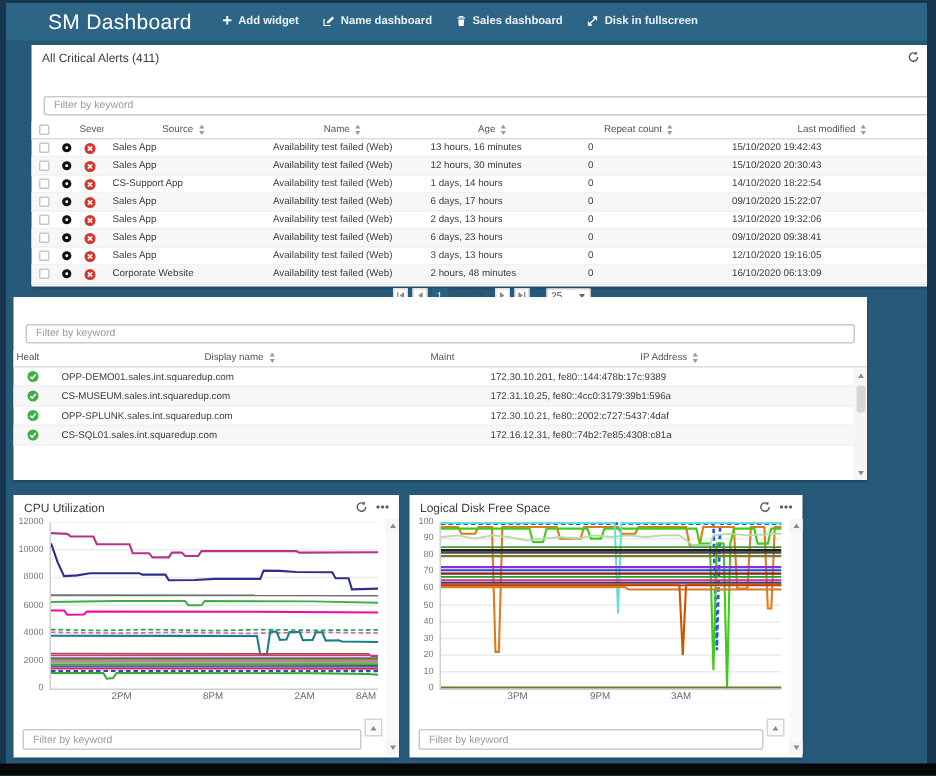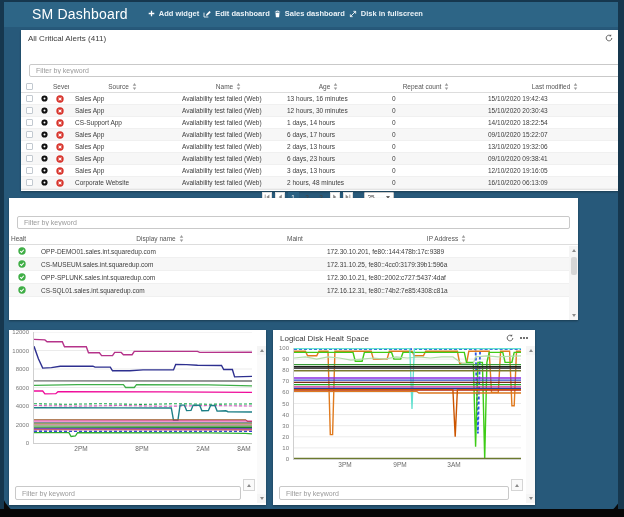--- a/index.html
+++ b/index.html
@@ -1,29 +1,29 @@
 <!DOCTYPE html>
 <html><head>
 <meta charset="utf-8">
 <style>
   * { margin:0; padding:0; box-sizing:border-box; }
   html,body { width:624px; height:517px; overflow:hidden; }
   body { font-family:"Liberation Sans", sans-serif; background:#0a0a0a; }
-  .screen { position:relative; width:624px; height:517px; background:#27597a;border-radius:32px; }
+  .screen { position:relative; width:624px; height:517px; background:#27597a; }
 
   
   .frame-top{position:absolute;left:0;top:0;width:624px;height:2px;background:#16374e;z-index:9;}
   .frame-left{position:absolute;left:0;top:0;width:4px;height:510px;background:#16374e;z-index:9;}
   .frame-right{position:absolute;right:0;top:0;width:6px;height:510px;background:#16374e;z-index:9;}
   .frame-bottom{position:absolute;left:0;top:509px;width:624px;height:8px;background:#070707;z-index:10;}
 
   
   .topbar{position:absolute;left:0;top:0;width:624px;height:27px;background:#2d6586;display:flex;align-items:center;padding-left:32px;}
   .topbar-title{color:#fff;font-size:14px;font-weight:500;letter-spacing:.2px;margin-right:20px;}
-  .topbar-actions{display:flex;gap:4px;}
+  .topbar-actions{display:flex;gap:16px;}
   .tb-btn{display:flex;align-items:center;gap:4px;color:#eaf2f7;font-size:7.5px;font-weight:700;cursor:pointer;}
   .tb-btn svg{display:block;}
 
   
   .card{position:absolute;background:#fff;box-shadow:0 1px 2px rgba(0,0,0,.35);}
   .card-alerts{left:21px;top:30px;width:613px;height:161px;}
   .card-health{left:9px;top:198px;width:569px;height:122px;}
   .card-cpu{left:9px;top:330px;width:257px;height:175px;}
   .card-disk{left:273px;top:330px;width:262px;height:175px;}
 
@@ -104,21 +104,21 @@
           </span>
         <span>Add widget</span>
       </div>
       <div class="tb-btn">
         <span>
             <svg width="8" height="8" viewBox="0 0 12 12">
               <path d="M1.5 4v6.5H8" fill="none" stroke="#fff" stroke-width="1.2"></path>
               <path d="M4.5 8.5l.4-2.2L9.8 1.4l1.8 1.8-4.9 4.9z" fill="#fff"></path>
             </svg>
           </span>
-        <span>Edit dashboard</span>
+        <span>Name dashboard</span>
       </div>
       <div class="tb-btn">
         <span>
             <svg width="7" height="8" viewBox="0 0 10 12">
               <path d="M1 3h8M3.5 3V1.5h3V3" fill="none" stroke="#fff" stroke-width="1.1"></path>
               <path d="M2 4.5h6l-.6 6.5H2.6z" fill="#fff"></path>
             </svg>
           </span>
         <span>Sales dashboard</span>
       </div>
@@ -489,20 +489,36 @@
           <span class="tri-up"></span>
         </div>
       <div class="sb-thumb" style="top:11px;height:18px;"></div>
       <div class="sb-btn bot">
           <span class="tri-dn"></span>
         </div>
     </div>
   </div>
 
   <div class="card card-cpu">
+    <div class="whead">
+      <div class="wtitle">CPU Utilization</div>
+      <div class="wicons">
+        <span>
+            <svg width="8" height="8" viewBox="0 0 12 12">
+              <path d="M10.2 6a4.2 4.2 0 1 1-1.3-3" fill="none" stroke="#555" stroke-width="1.4"></path>
+              <path d="M9.3 0.4v3h-3z" fill="#555"></path>
+            </svg>
+          </span>
+        <span class="dots">
+            <i></i>
+            <i></i>
+            <i></i>
+          </span>
+      </div>
+    </div>
     <div class="chart-area">
       <div class="ylabels">
           <div class="ytick" style="top: 108px;">0</div>
           <div class="ytick" style="top: 89.5px;">2000</div>
           <div class="ytick" style="top: 71px;">4000</div>
           <div class="ytick" style="top: 52.5px;">6000</div>
           <div class="ytick" style="top: 34px;">8000</div>
           <div class="ytick" style="top: 15.5px;">10000</div>
           <div class="ytick" style="top: -3px;">12000</div>
         </div>
@@ -551,21 +567,21 @@
           <span class="tri-up"></span>
         </div>
       <div class="sb-btn bot">
           <span class="tri-dn"></span>
         </div>
     </div>
   </div>
 
   <div class="card card-disk">
     <div class="whead">
-      <div class="wtitle">Logical Disk Healt Space</div>
+      <div class="wtitle">Logical Disk Free Space</div>
       <div class="wicons">
         <span>
             <svg width="8" height="8" viewBox="0 0 12 12">
               <path d="M10.2 6a4.2 4.2 0 1 1-1.3-3" fill="none" stroke="#555" stroke-width="1.4"></path>
               <path d="M9.3 0.4v3h-3z" fill="#555"></path>
             </svg>
           </span>
         <span class="dots">
             <i></i>
             <i></i>

